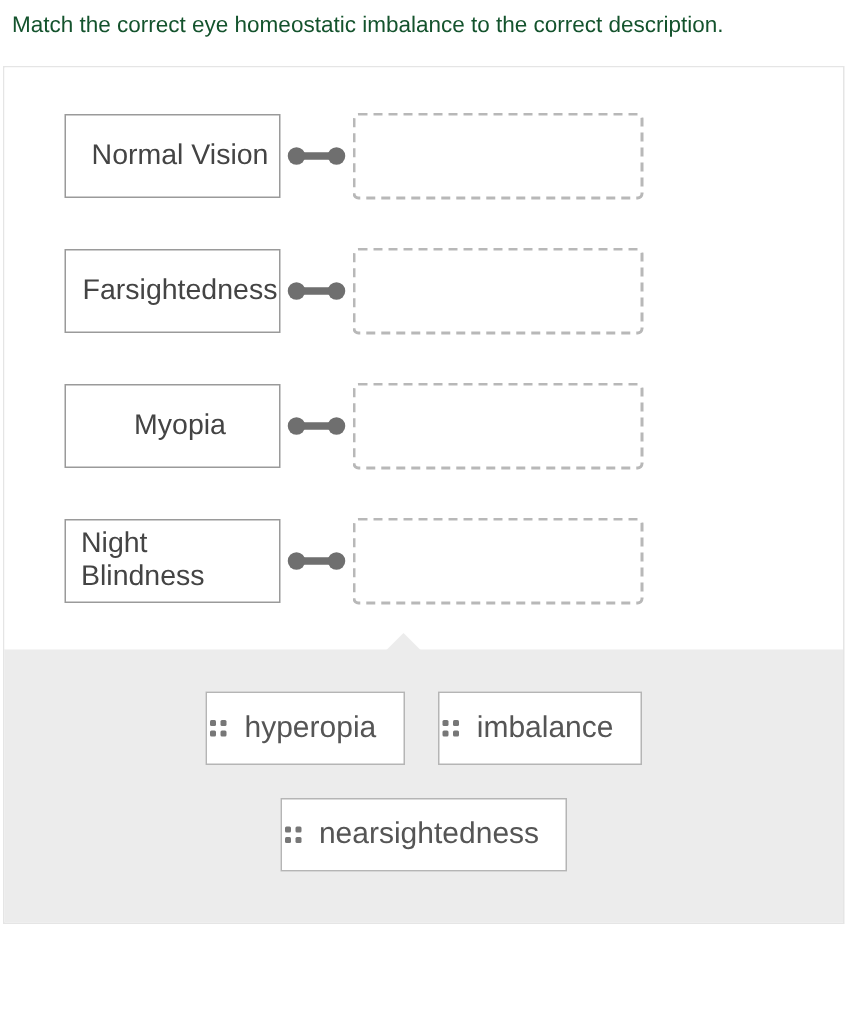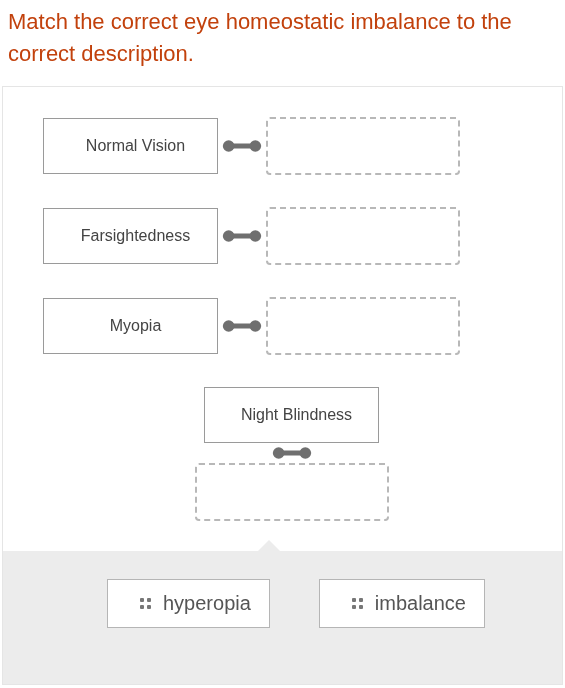--- a/index.html
+++ b/index.html
@@ -5,49 +5,49 @@
   * { box-sizing: border-box; }
   body {
     margin: 0;
     padding: 0;
     font-family: -apple-system, BlinkMacSystemFont, "Segoe UI", Helvetica, Arial, sans-serif;
     background: #fff;
     color: #333;
     width: 565px;
   }
   .prompt {
-    font-size: 22px;
+    font-size: 15px;
     line-height: 1.45;
-    color: #c2410c;
+    color: #14532d;
     padding: 6px 8px 16px 8px;
   }
   .panel {
     border: 1px solid #e5e5e5;
     background: #fff;
     margin: 0 2px;
   }
   .match-area {
     padding: 30px 22px 30px 40px;
     background: #fff;
   }
   .row {
     display: flex;
     align-items: center;
     margin-bottom: 32px;
   }
-  .row:last-child { margin-bottom: 0; flex-direction: column; }
+  .row:last-child { margin-bottom: 0; }
   .term-box {
-    width: 175px;
+    width: 144px;
     height: 56px;
     border: 1px solid #9a9a9a;
     background: #fff;
     display: flex;
     align-items: center;
     justify-content: center;
-    font-size: 16px;
+    font-size: 19px;
     color: #444;
     padding-left: 10px;
   }
   .connector {
     width: 48px;
     display: flex;
     align-items: center;
     justify-content: center;
     padding: 0 4px;
   }
@@ -72,27 +72,26 @@
     width: 0; height: 0;
     border-left: 12px solid transparent;
     border-right: 12px solid transparent;
     border-bottom: 12px solid #ececec;
   }
   .bank-rows { display:flex; flex-direction:column; gap:22px; align-items:center; }
   .bank-row { display:flex; gap:22px; justify-content:center; }
   .chip {
     border: 1px solid #b5b5b5;
     background: #fff;
-    padding: 12px 18px 12px 32px;
+    padding: 12px 18px 12px 2px;
     display: flex;
     align-items: center;
     font-size: 20px;
     color: #555;
     cursor: grab;
-    margin-left: 27px;
   }
   .grip {
     display:inline-flex;
     flex-direction:column;
     gap:3px;
     margin-right: 12px;
   }
   .grip-row { display:flex; gap:3px; }
   .grip-dot {
     width:4px; height:4px; background:#777; border-radius:1px;
@@ -181,17 +180,30 @@
               </span>
             <span class="grip-row">
                 <span class="grip-dot"></span>
                 <span class="grip-dot"></span>
               </span>
           </span>
           <span>imbalance</span>
         </div>
       </div>
       <div class="bank-row">
+        <div class="chip">
+          <span class="grip">
+            <span class="grip-row">
+                <span class="grip-dot"></span>
+                <span class="grip-dot"></span>
+              </span>
+            <span class="grip-row">
+                <span class="grip-dot"></span>
+                <span class="grip-dot"></span>
+              </span>
+          </span>
+          <span>nearsightedness</span>
+        </div>
       </div>
     </div>
   </div>
 
 </div>
 
 </body></html>

